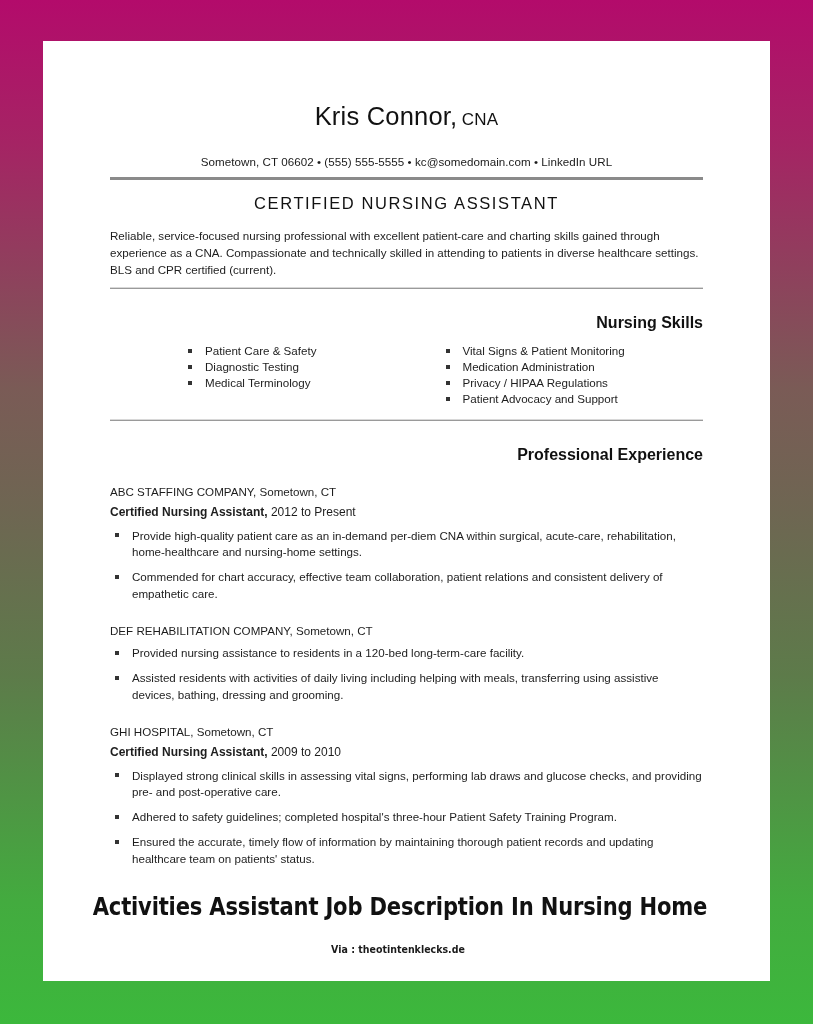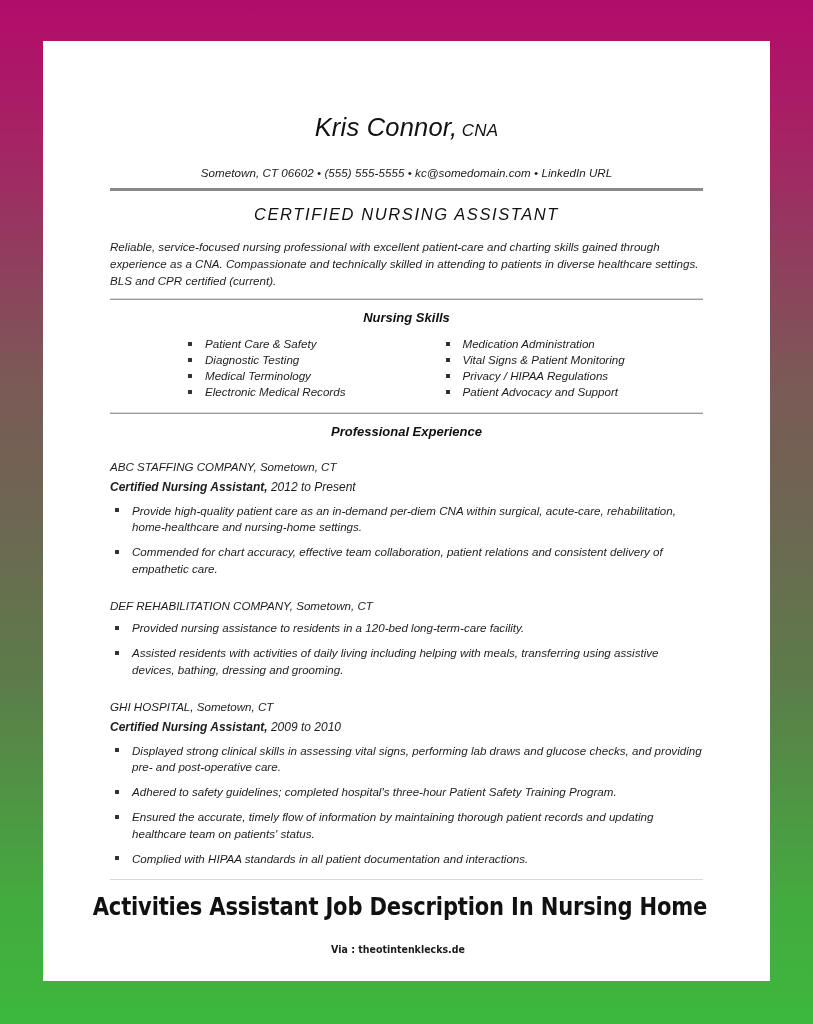--- a/index.html
+++ b/index.html
@@ -24,24 +24,23 @@
     height: 940px;
     background: #ffffff;
     box-sizing: border-box;
     overflow: hidden;
   }
   .sheet {
     position: absolute;
     left: 0;
     top: 0;
     width: 727px;
-    padding: 11px 67px;
+    padding: 0 67px;
     box-sizing: border-box;
     color: #1d1d1d;
-    font-style: italic;
   }
 
   
   .name-line {
     text-align: center;
     margin-top: 62px;
     line-height: 1.05;
     white-space: nowrap;
   }
   .name {
@@ -88,25 +87,25 @@
   .summary {
     font-size: 11.6px;
     line-height: 1.48;
     color: #1d1d1d;
     margin-top: 14px;
     text-align: left;
   }
 
   
   .sec-head {
-    text-align: center;
-    font-size: 13px;
+    text-align: right;
+    font-size: 16px;
     font-weight: bold;
     color: #111;
-    margin-top: 10px;
+    margin-top: 25px;
   }
 
   
   .skills {
     display: flex;
     margin-top: 11px;
     padding-left: 78px;
     box-sizing: border-box;
   }
   .skills-col {
@@ -233,27 +232,26 @@
 
     <div class="rule-thin"></div>
     <div class="sec-head">Nursing Skills</div>
 
     <div class="skills">
       <div class="skills-col">
         <ul>
           <li><span class="sq"></span><span>Patient Care &amp; Safety</span></li>
           <li><span class="sq"></span><span>Diagnostic Testing</span></li>
           <li><span class="sq"></span><span>Medical Terminology</span></li>
-          <li><span class="sq"></span><span>Electronic Medical Records</span></li>
         </ul>
       </div>
       <div class="skills-col">
         <ul>
+          <li><span class="sq"></span><span>Vital Signs &amp; Patient Monitoring</span></li>
           <li><span class="sq"></span><span>Medication Administration</span></li>
-          <li><span class="sq"></span><span>Vital Signs &amp; Patient Monitoring</span></li>
           <li><span class="sq"></span><span>Privacy / HIPAA Regulations</span></li>
           <li><span class="sq"></span><span>Patient Advocacy and Support</span></li>
         </ul>
       </div>
     </div>
 
     <div class="rule-thin sec-div"></div>
     <div class="sec-head">Professional Experience</div>
 
     <div class="job">

